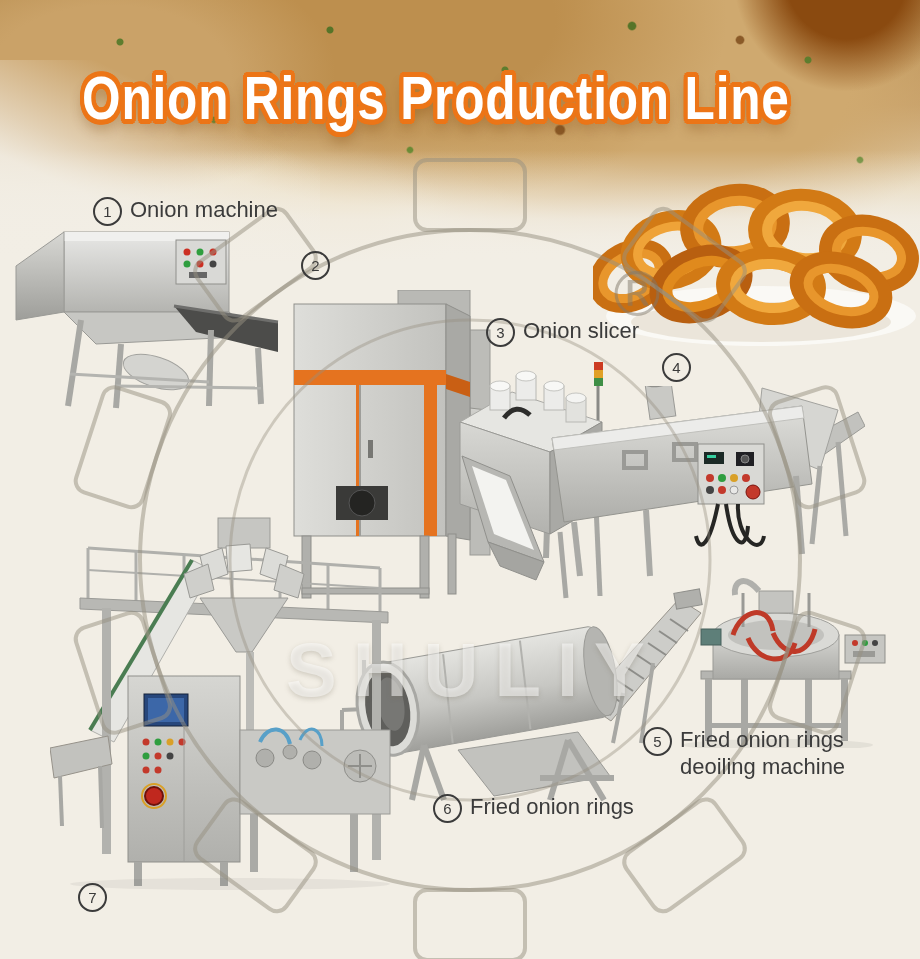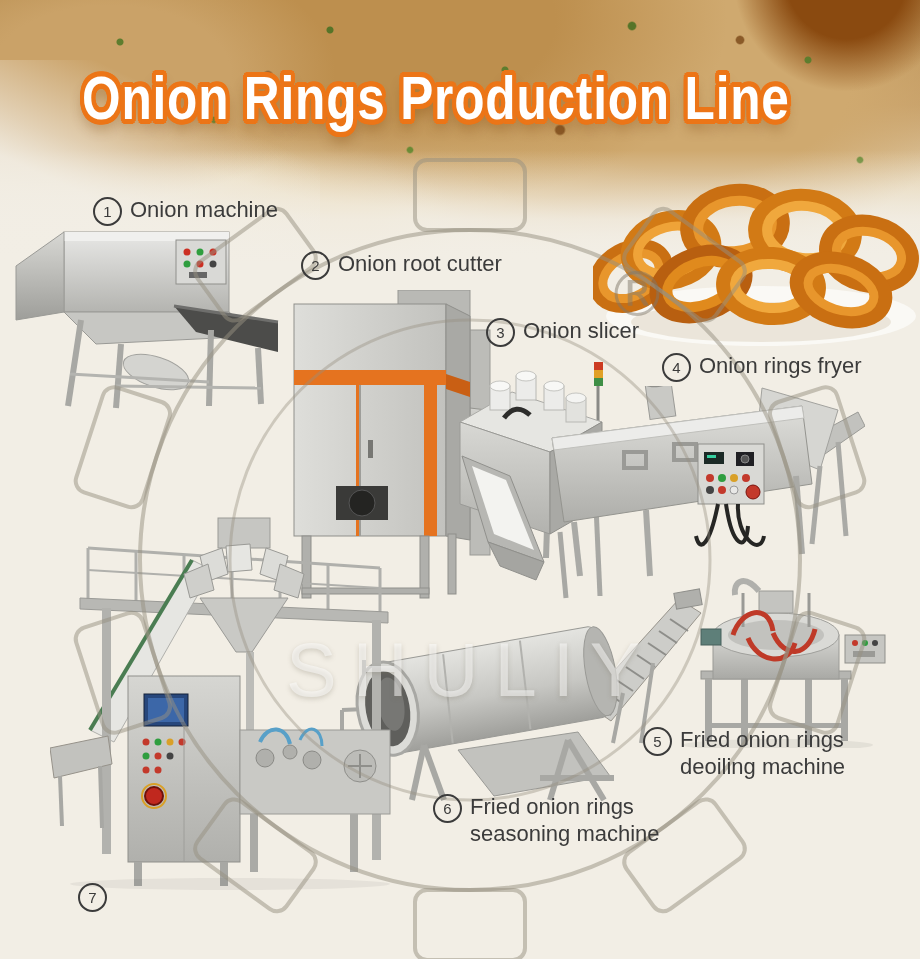--- a/index.html
+++ b/index.html
@@ -51,21 +51,21 @@
     font-size:22px;line-height:27px;}
   .step-num{width:25px;height:25px;border:2px solid #3b3b3b;border-radius:50%;flex:none;
     display:flex;align-items:center;justify-content:center;font-size:15px;margin-top:1px;}
   .l2{display:block;}
 
   
   .machine{position:absolute;z-index:2;}
   .rings-photo{position:absolute;z-index:1;}
   .watermark{position:absolute;left:0;top:0;z-index:5;pointer-events:none;}
   .brand{position:absolute;left:286px;top:626px;z-index:5;pointer-events:none;
-    font-size:76px;font-weight:normal;letter-spacing:16px;color:rgba(255,255,255,.5);
+    font-size:76px;font-weight:bold;letter-spacing:16px;color:rgba(255,255,255,.5);
     text-shadow:0 2px 5px rgba(120,110,95,.28);}
   .registered{position:absolute;left:606px;top:258px;z-index:5;pointer-events:none;
     font-size:62px;color:rgba(128,120,106,.5);font-family:"DejaVu Sans",sans-serif;}
 </style>
 </head>
 <body>
 
 <div class="canvas">
 
   <div class="food-banner"></div>
@@ -439,35 +439,33 @@
   <div class="registered">®</div>
 
   <div class="title">Onion Rings Production Line</div>
 
   <div class="step-label" style="left:93px;top:196px;">
     <span class="step-num">1</span>
     <span class="step-txt"><span>Onion machine</span><span class="l2"></span></span>
   </div>
   <div class="step-label" style="left:301px;top:250px;">
     <span class="step-num">2</span>
-    <span class="step-txt"><span>Onion root cutter</span><span class="l2"></span></span>
   </div>
   <div class="step-label" style="left:486px;top:317px;">
     <span class="step-num">3</span>
     <span class="step-txt"><span>Onion slicer</span><span class="l2"></span></span>
   </div>
   <div class="step-label" style="left:662px;top:352px;">
     <span class="step-num">4</span>
-    <span class="step-txt"><span>Onion rings fryer</span><span class="l2"></span></span>
   </div>
   <div class="step-label" style="left:643px;top:726px;">
     <span class="step-num">5</span>
     <span class="step-txt"><span>Fried onion rings</span><span class="l2">deoiling machine</span></span>
   </div>
   <div class="step-label" style="left:433px;top:793px;">
     <span class="step-num">6</span>
-    <span class="step-txt"><span>Fried onion rings</span><span class="l2">seasoning machine</span></span>
+    <span class="step-txt"><span>Fried onion rings</span></span>
   </div>
   <div class="step-label" style="left:78px;top:882px;">
     <span class="step-num">7</span>
   </div>
 
 </div>
 
 </body></html>

